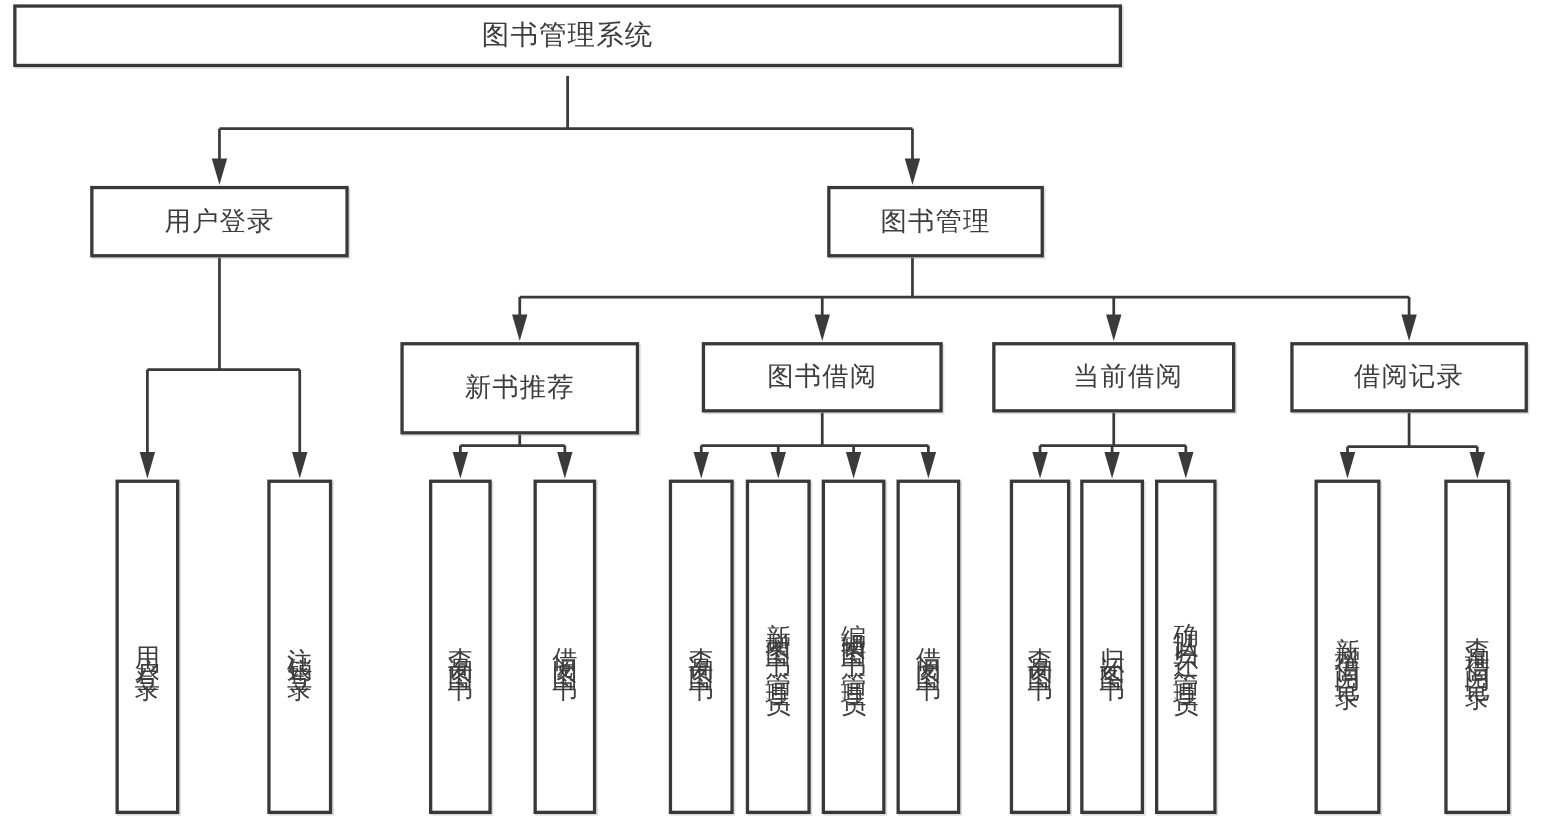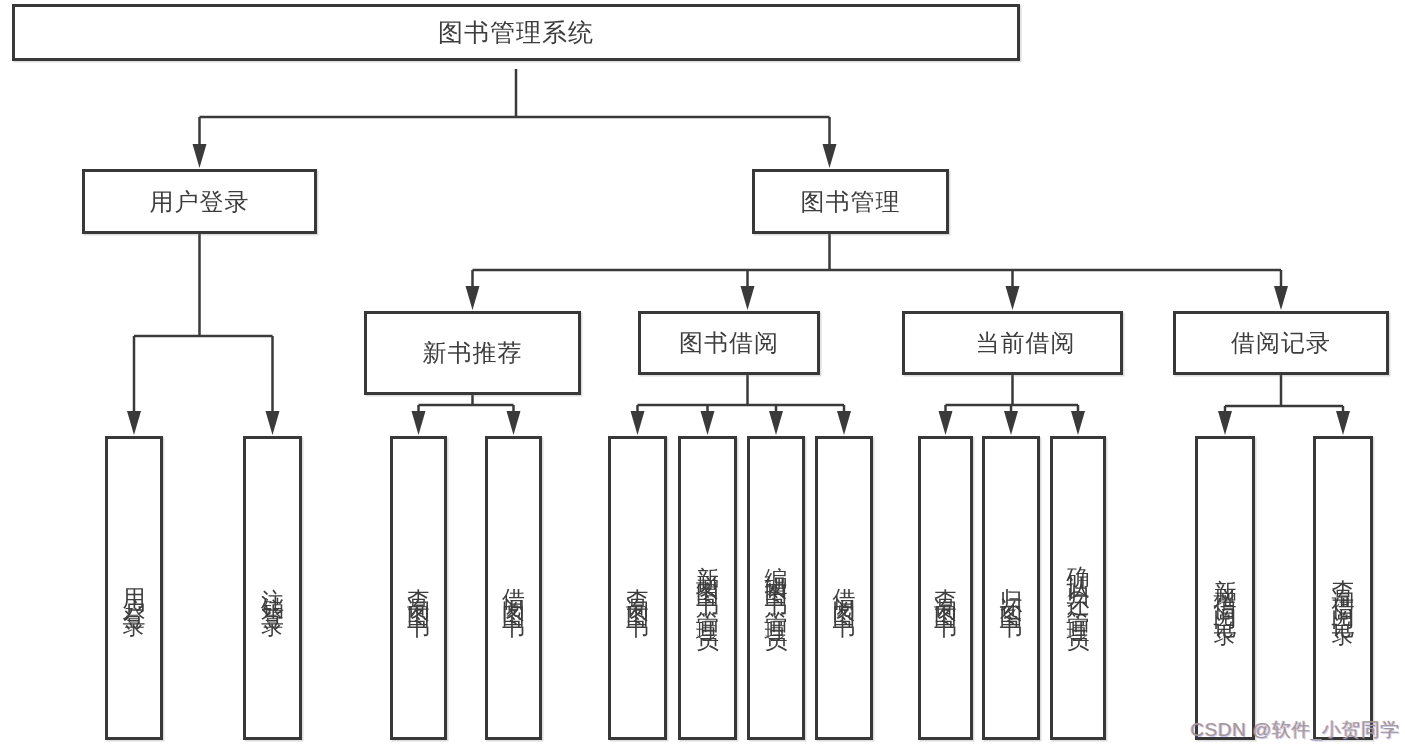--- a/index.html
+++ b/index.html
@@ -125,21 +125,21 @@
       </div>
       <div class="node" style="left: 82px; top: 169px; width: 235px; height: 65px;">
         <span class="label">用户登录</span>
       </div>
       <div class="node" style="left: 752px; top: 169px; width: 197px; height: 65px; justify-content: center;">
         <span class="label">图书管理</span>
       </div>
       <div class="node" style="left: 364px; top: 311px; width: 217px; height: 84px;">
         <span class="label">新书推荐</span>
       </div>
-      <div class="node" style="left: 638px; top: 311px; width: 182px; height: 64px; text-align: right;">
+      <div class="node" style="left: 638px; top: 311px; width: 219px; height: 64px; text-align: right;">
         <span class="label">图书借阅</span>
       </div>
       <div class="node" style="left: 902px; top: 311px; width: 221px; height: 64px; padding-left: 26px;">
         <span class="label">当前借阅</span>
       </div>
       <div class="node" style="left: 1173px; top: 311px; width: 216px; height: 64px;">
         <span class="label">借阅记录</span>
       </div>
       <div class="node vertical" style="left: 105px; top: 436px; width: 58px; height: 304px;">
         <span class="label">用户登录</span>
@@ -174,14 +174,13 @@
       <div class="node vertical" style="left: 1050px; top: 436px; width: 56px; height: 304px;">
         <span class="label">确认归还（管理员）</span>
       </div>
       <div class="node vertical" style="left: 1195px; top: 436px; width: 60px; height: 304px;">
         <span class="label">新增借阅记录</span>
       </div>
       <div class="node vertical" style="left: 1313px; top: 436px; width: 60px; height: 304px;">
         <span class="label">查询借阅记录</span>
       </div>
     </div>
-  <div class="watermark">CSDN @软件_小贺同学</div>
 </div>
 
 </body></html>

